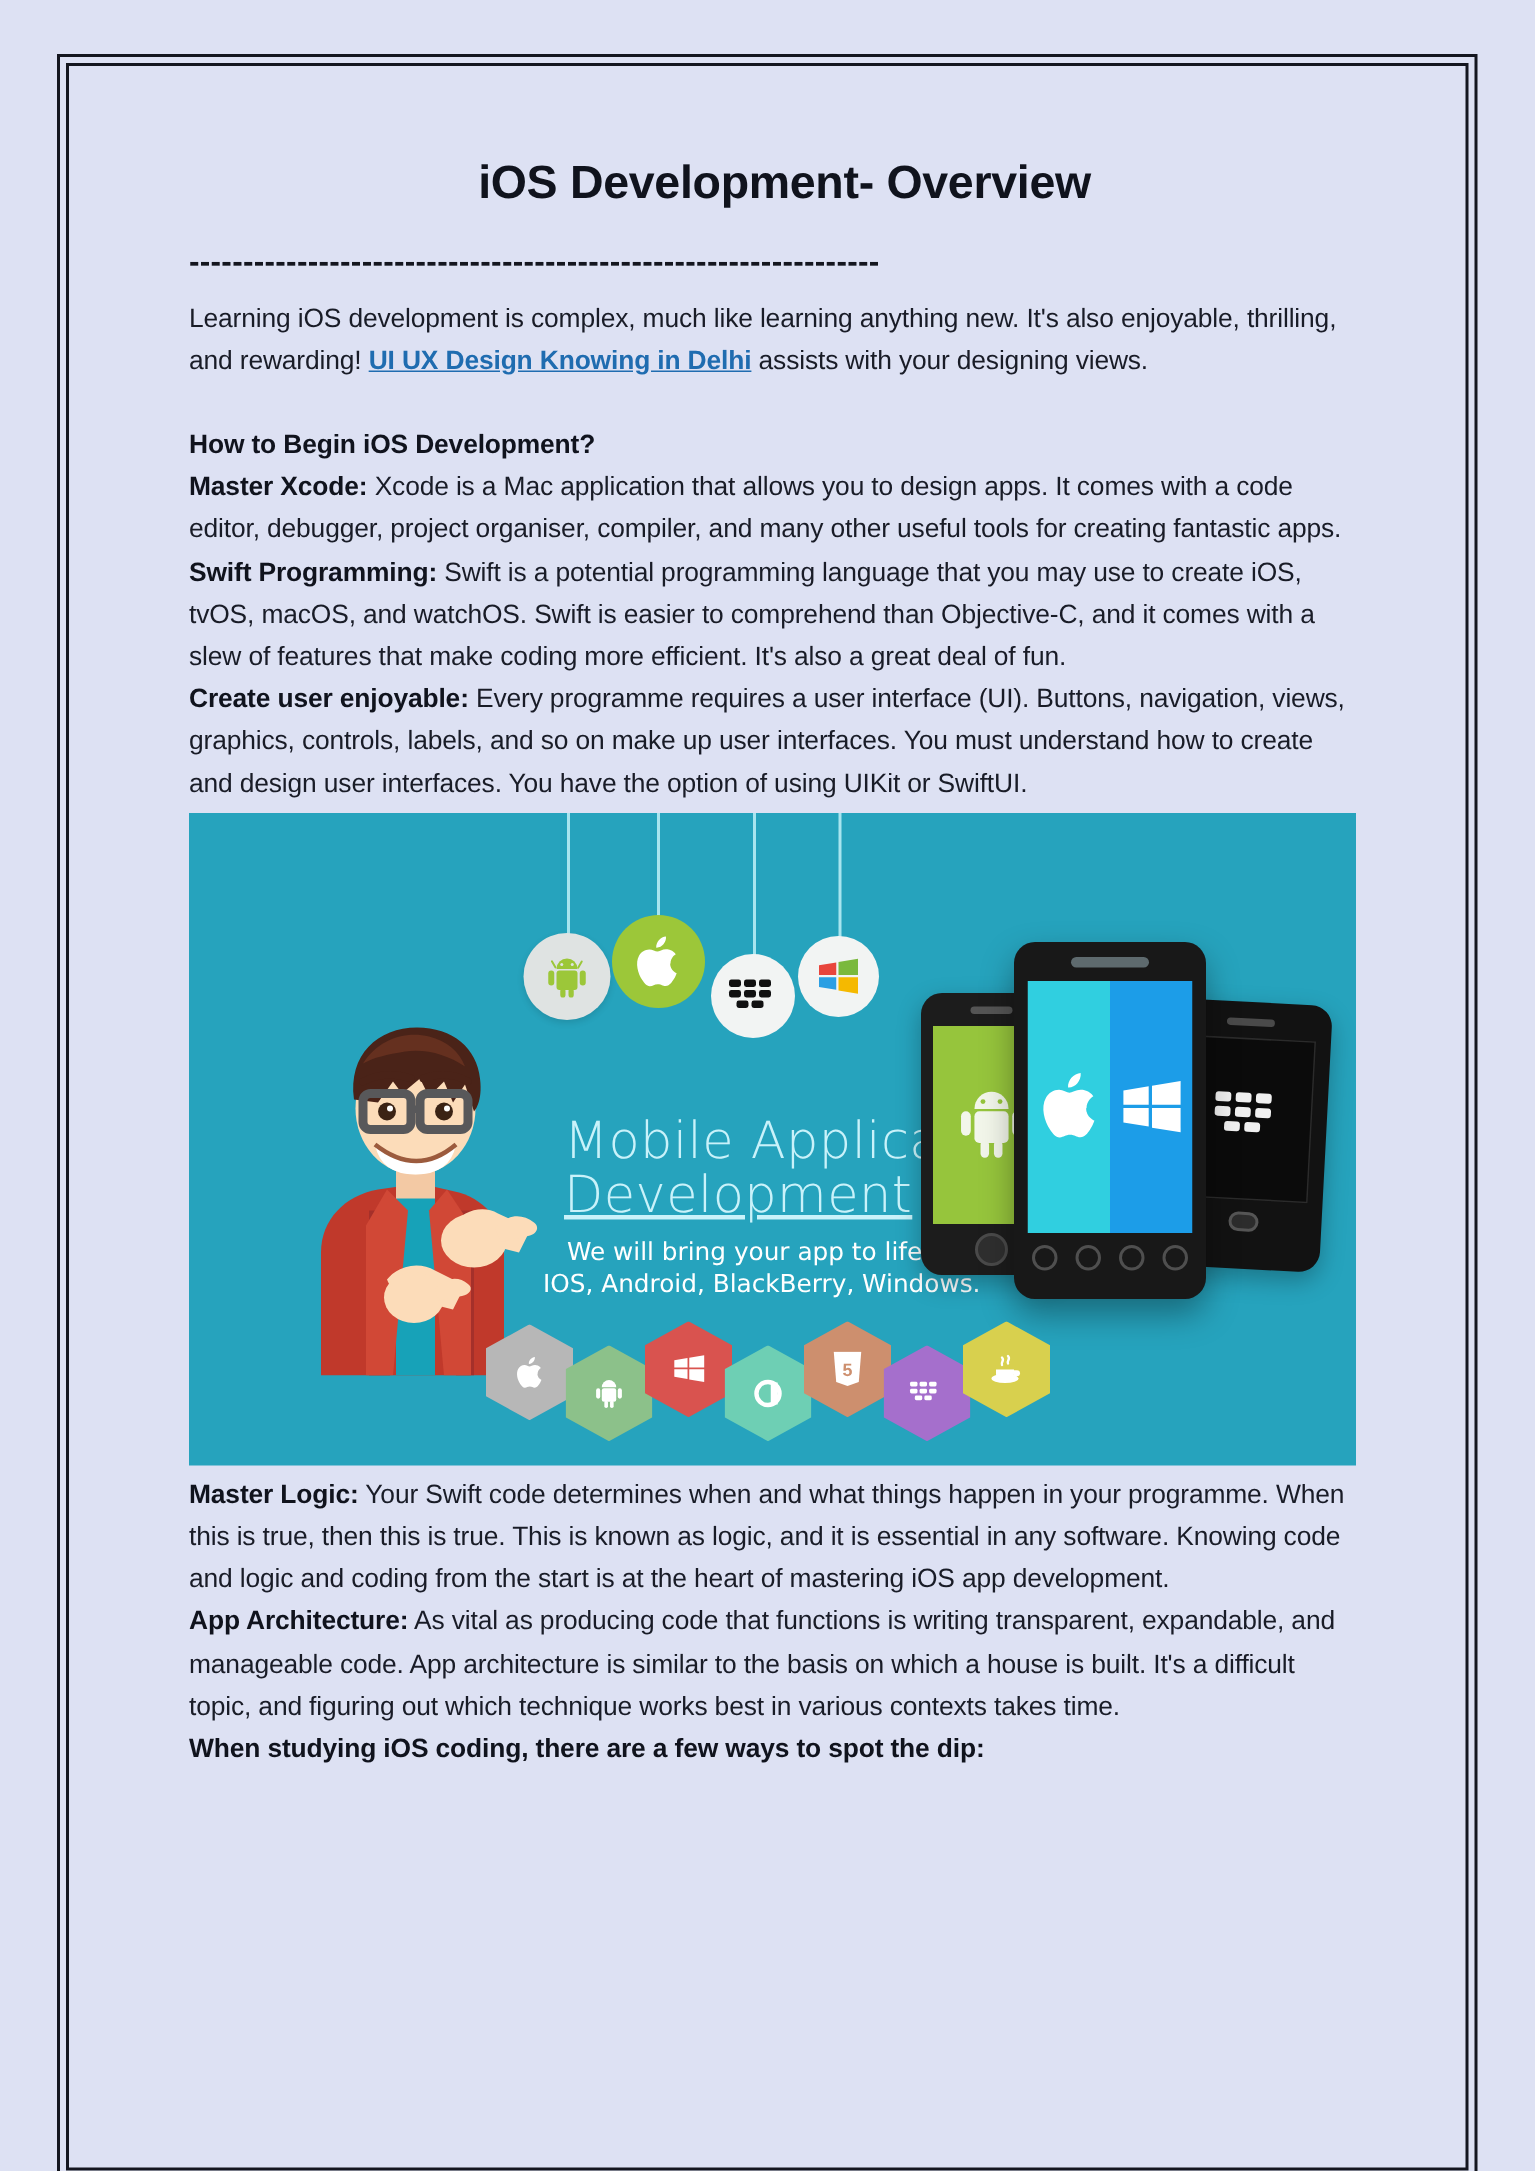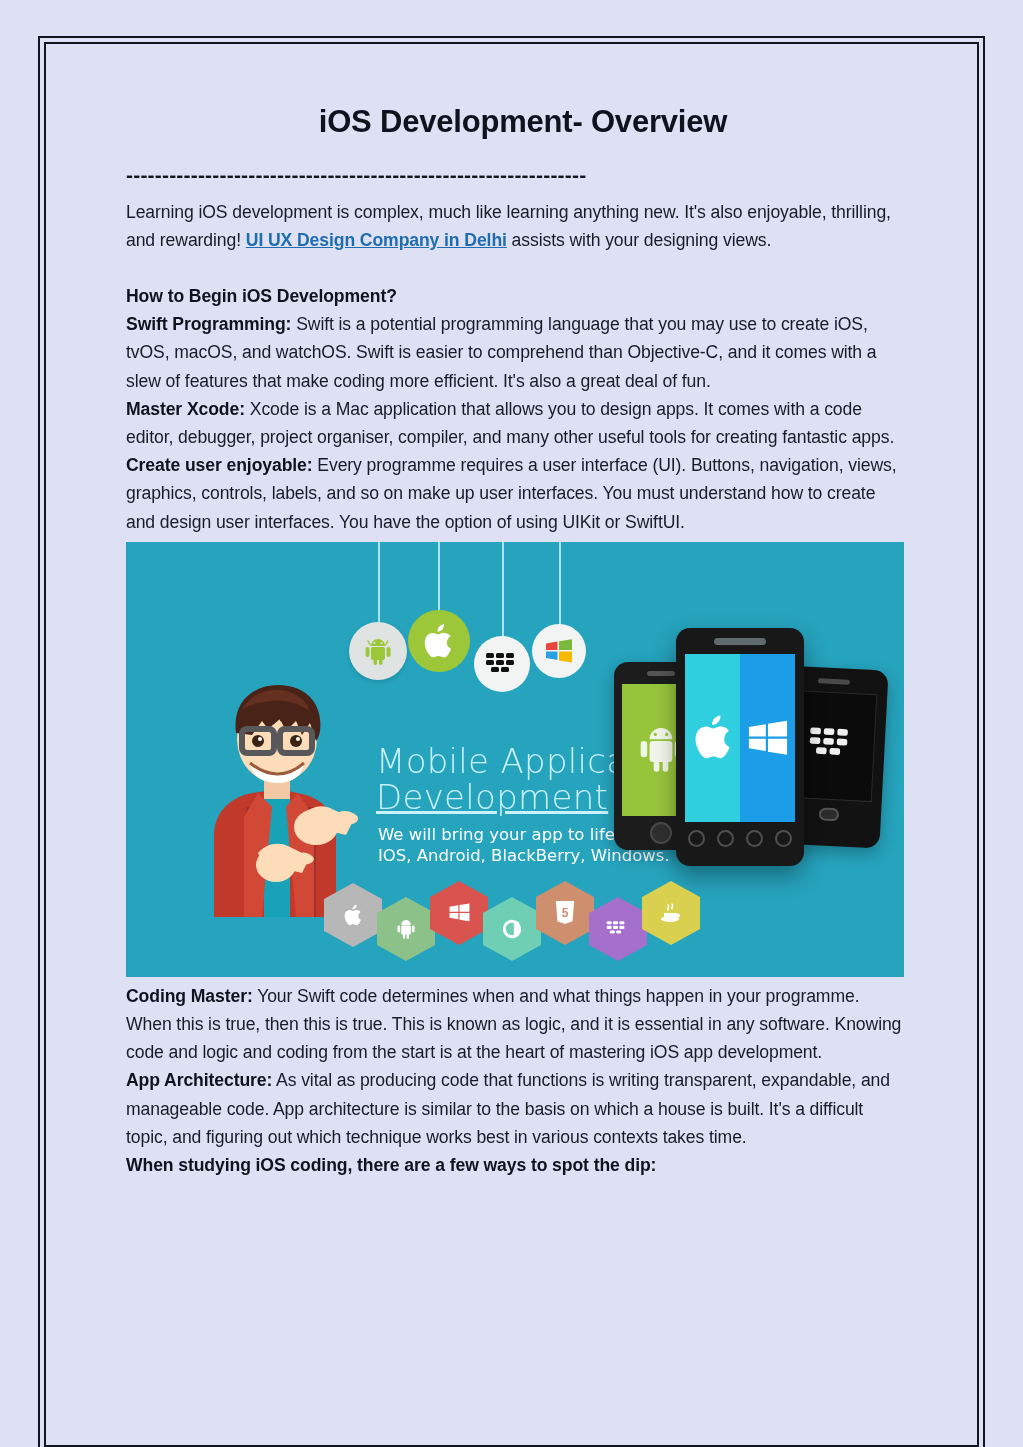--- a/index.html
+++ b/index.html
@@ -150,29 +150,29 @@
 <div class="page-frame">
   <div class="page-frame-inner">
 
     <div class="content">
 
       <h1 class="doc-title">iOS Development- Overview</h1>
 
       <div class="divider">----------------------------------------------------------------</div>
 
       <div class="body-block">
-        <p><span>Learning iOS development is complex, much like learning anything new. It's also enjoyable, thrilling, and rewarding! </span><a class="inline-link" href="#">UI UX Design Company in Delhi</a><span> assists with your designing views.</span></p>
+        <p><span>Learning iOS development is complex, much like learning anything new. It's also enjoyable, thrilling, and rewarding! </span><a class="inline-link" href="#">UI UX Design Knowing in Delhi</a><span> assists with your designing views.</span></p>
       </div>
 
       <div class="spacer-line"></div>
 
       <div class="body-block">
         <p><b>How to Begin iOS Development?</b></p>
+        <p><b>Master Xcode:</b><span> Xcode is a Mac application that allows you to design apps. It comes with a code editor, debugger, project organiser, compiler, and many other useful tools for creating fantastic apps.</span></p>
         <p><b>Swift Programming:</b><span> Swift is a potential programming language that you may use to create iOS, tvOS, macOS, and watchOS. Swift is easier to comprehend than Objective-C, and it comes with a slew of features that make coding more efficient. It's also a great deal of fun.</span></p>
-        <p><b>Master Xcode:</b><span> Xcode is a Mac application that allows you to design apps. It comes with a code editor, debugger, project organiser, compiler, and many other useful tools for creating fantastic apps.</span></p>
         <p><b>Create user enjoyable:</b><span> Every programme requires a user interface (UI). Buttons, navigation, views, graphics, controls, labels, and so on make up user interfaces. You must understand how to create and design user interfaces. You have the option of using UIKit or SwiftUI.</span></p>
       </div>
 
       <div class="figure">
 
         <div class="hang" style="left:252px;height:82px;"></div>
         <div class="hang" style="left:312px;height:70px;"></div>
         <div class="hang" style="left:376px;height:96px;"></div>
         <div class="hang" style="left:433px;height:84px;"></div>
 
@@ -262,21 +262,21 @@
 
             <path fill="#fcdcb9" d="M74 186c8-10 22-12 32-6l20 10-8 16-24-6c-8-2-16-4-20-14z"></path>
             <ellipse cx="92" cy="198" rx="20" ry="17" fill="#fcdcb9"></ellipse>
             <path fill="#fcdcb9" d="M106 192c8-8 16-8 22-3 4 3 1 7-4 8l-16 3z"></path>
           </svg>
         </div>
 
         <div class="fig-headline" style="left:250px;top:202px;">Mobile Application</div>
         <div class="fig-headline" style="left:250px;top:238px;text-decoration:underline;">Development</div>
         <div class="fig-sub" style="left:252px;top:282px;">We will bring your app to life.</div>
-        <div class="fig-sub" style="left:252px;top:303px;">IOS, Android, BlackBerry, Windows.</div>
+        <div class="fig-sub" style="left:236px;top:303px;">IOS, Android, BlackBerry, Windows.</div>
 
         <div class="phone" style="left:488px;top:120px;width:94px;height:188px;background:#1c1c1c;box-shadow:0 6px 16px rgba(0,0,0,.28);">
           <div style="position:absolute;left:8px;top:22px;width:78px;height:132px;background:#96c53c;">
             <svg width="52" height="58" viewBox="0 0 32 34" style="position:absolute;left:13px;top:36px;">
               <g fill="#f2f6ea">
                 <rect x="9" y="12" width="14" height="13" rx="2"></rect>
                 <rect x="3.5" y="12" width="4" height="10" rx="2"></rect>
                 <rect x="24.5" y="12" width="4" height="10" rx="2"></rect>
                 <rect x="11.5" y="24" width="3.5" height="7" rx="1.7"></rect>
                 <rect x="17" y="24" width="3.5" height="7" rx="1.7"></rect>
@@ -395,20 +395,20 @@
               <path fill="#ffffff" d="M5 12h12v3a2 2 0 0 1-2 2H7a2 2 0 0 1-2-2z"></path>
               <path fill="#ffffff" d="M17 12.5h2a2 2 0 0 1 0 4h-2z"></path>
               <path d="M9 4c2 2-1 3 0 5M13 3c2 2-1 3 0 5" stroke="#ffffff" stroke-width="1.6" fill="none" stroke-linecap="round"></path>
             </svg>
           </div>
         </div>
 
       </div>
 
       <div class="body-block">
-        <p><b>Coding Master:</b><span> Your Swift code determines when and what things happen in your programme. When this is true, then this is true. This is known as logic, and it is essential in any software. Knowing code and logic and coding from the start is at the heart of mastering iOS app development.</span></p>
+        <p><b>Master Logic:</b><span> Your Swift code determines when and what things happen in your programme. When this is true, then this is true. This is known as logic, and it is essential in any software. Knowing code and logic and coding from the start is at the heart of mastering iOS app development.</span></p>
         <p><b>App Architecture:</b><span> As vital as producing code that functions is writing transparent, expandable, and manageable code. App architecture is similar to the basis on which a house is built. It's a difficult topic, and figuring out which technique works best in various contexts takes time.</span></p>
         <p><b>When studying iOS coding, there are a few ways to spot the dip:</b></p>
       </div>
 
     </div>
   </div>
 </div>
 
 </body></html>

